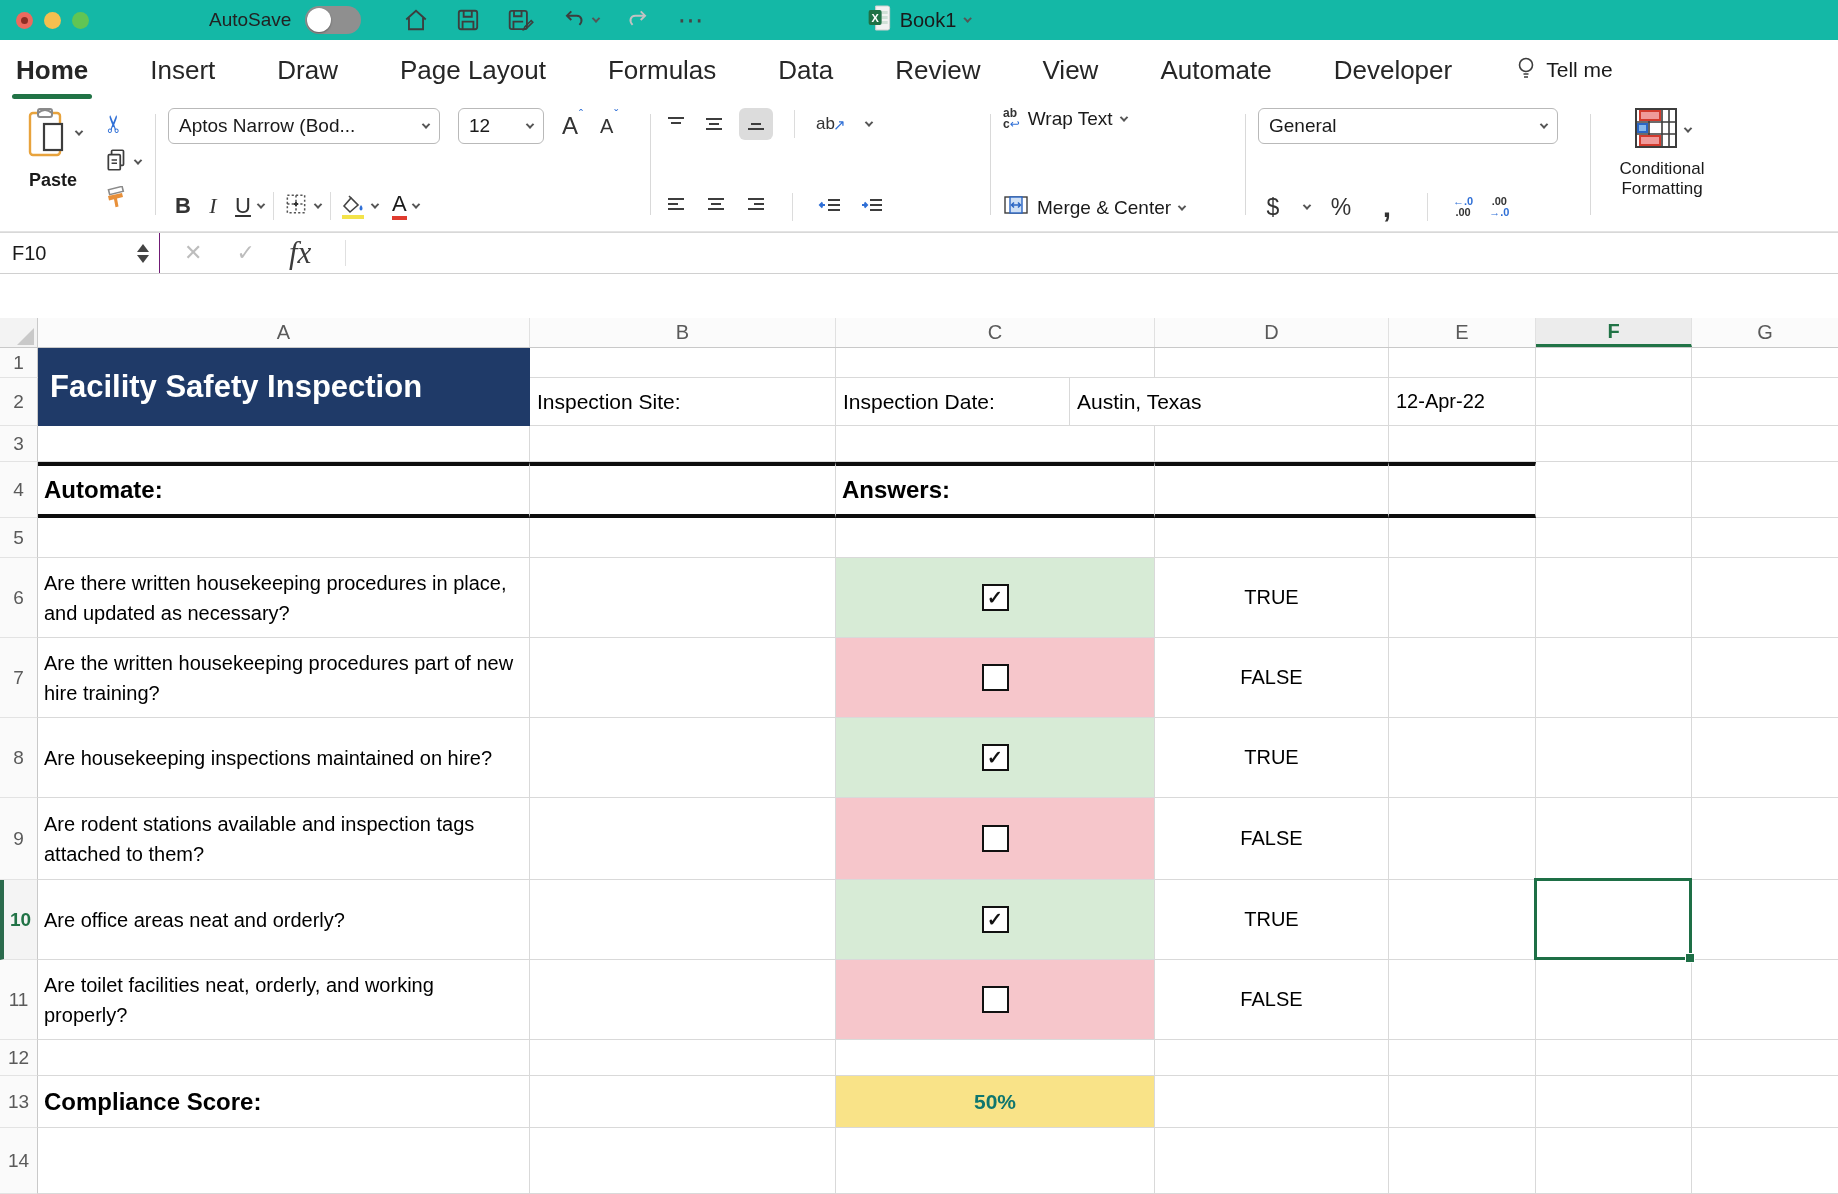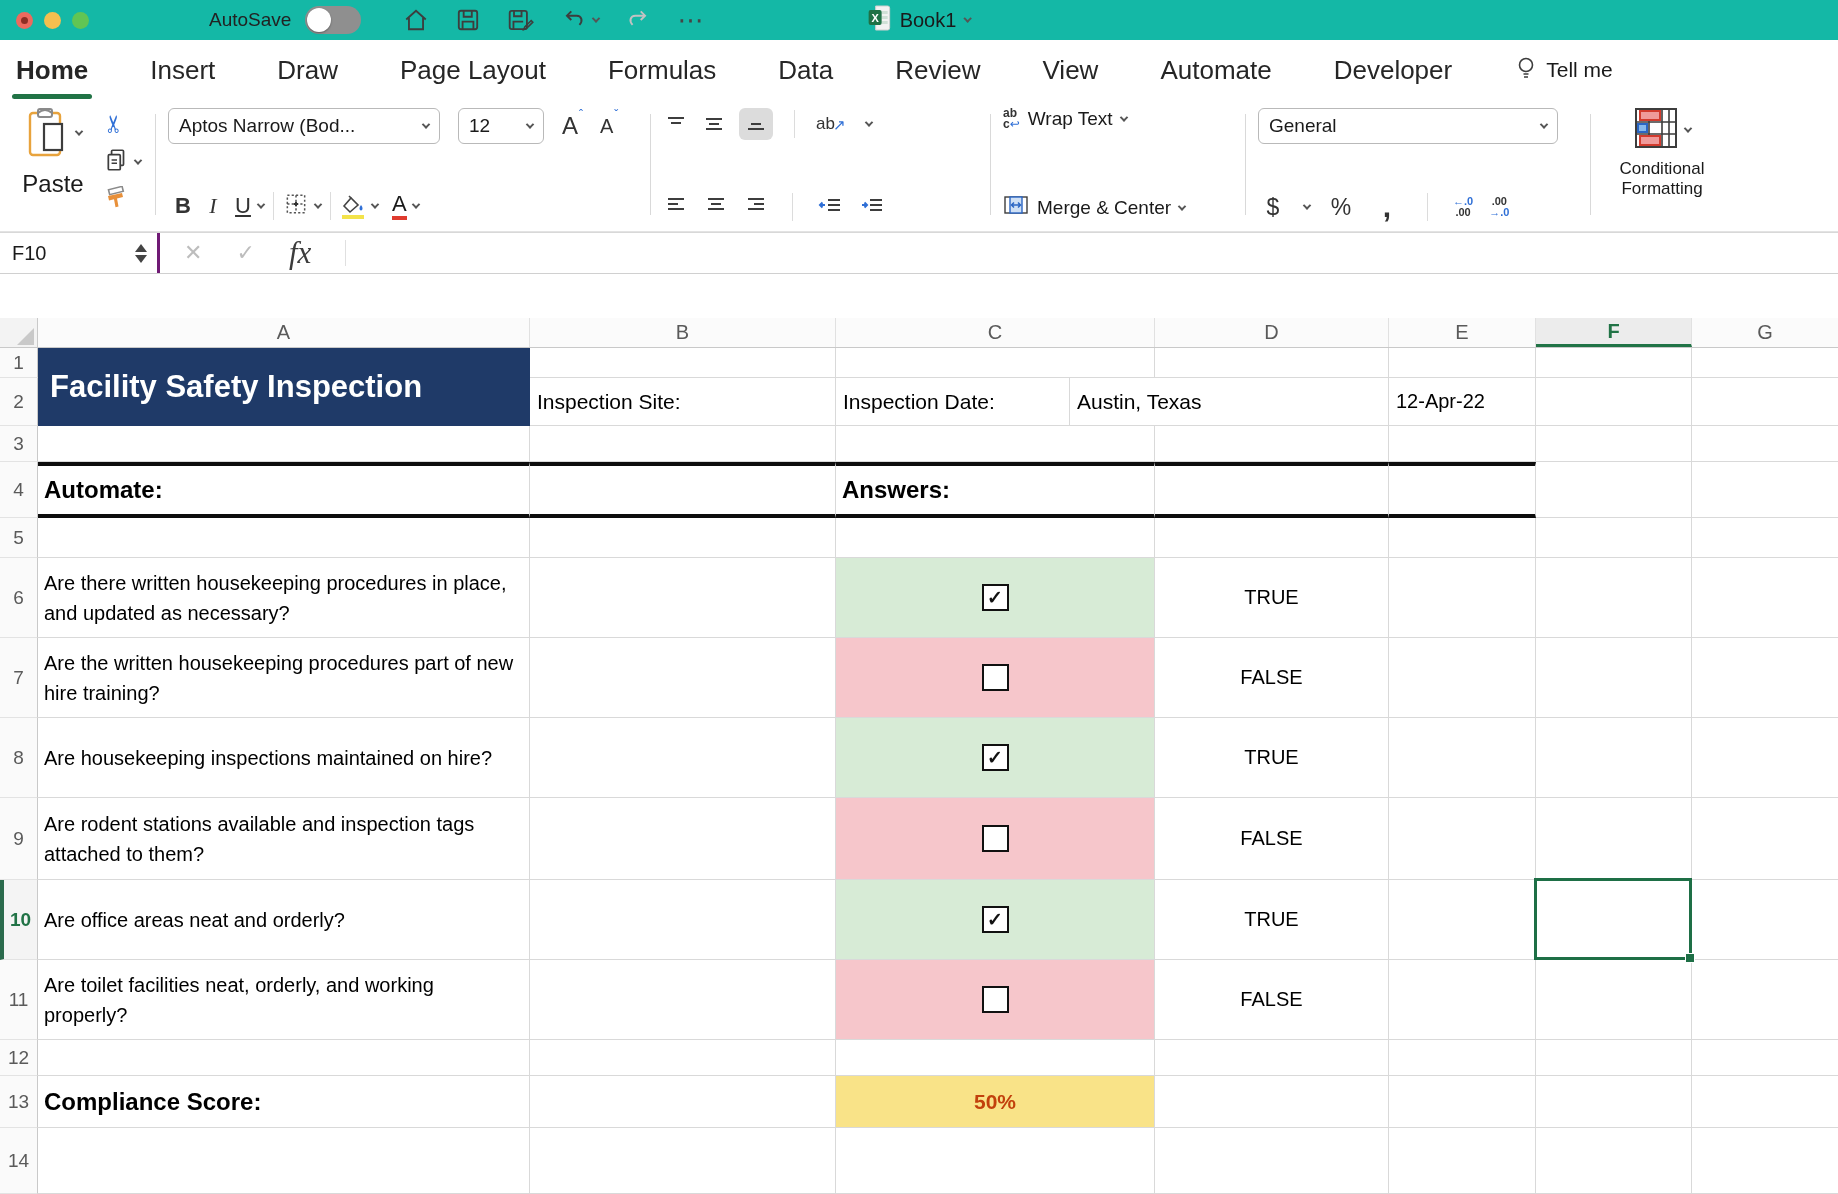--- a/index.html
+++ b/index.html
@@ -34,21 +34,21 @@
   .tab.active::after { content:""; position:absolute; left:-4px; right:-4px; bottom:-13px; height:5px; border-radius:3px; background:var(--accent-green,#217346); }
   .tellme { display:flex; align-items:center; gap:8px; margin-left:31px; font-size:21px; }
 
   
   .ribbon { height:132px; display:flex; align-items:stretch; padding:6px 8px 8px 10px; background:#fff; border-bottom:1px solid #e3e3e3; }
   .vdiv { width:1px; background:#d9d9d9; margin:8px 12px; }
   .rb-col { display:flex; flex-direction:column; justify-content:space-between; padding:2px 0; }
   .rb-row { display:flex; align-items:center; }
   .paste-group { display:flex; flex-direction:column; align-items:center; justify-content:flex-start; width:86px; }
   .paste-ic { display:flex; align-items:flex-start; gap:4px; }
-  .paste-label { font-size:24px; margin-top:4px; }
+  .paste-label { font-size:18px; margin-top:4px;font-weight:bold; }
   .clip-col { display:flex; flex-direction:column; justify-content:space-between; height:112px; padding:4px 2px; margin-left:6px; }
   .mini { display:flex; align-items:center; gap:5px; }
   .selbox { border:1px solid #b9b9b9; border-radius:6px; height:36px; display:flex; align-items:center; justify-content:space-between; padding:0 10px; font-size:19px; background:#fff; }
   .font-name { width:272px; }
   .font-size { width:86px; }
   .fmt-btn { font-size:22px; color:#333; display:inline-flex; align-items:center; justify-content:center; min-width:30px; }
   .bigA { font-size:24px; color:#333; position:relative; }
   .bigA sup { font-size:12px; color:#2f6fd6; position:relative; top:-6px; left:1px; }
   .b { font-weight:800; } .i { font-style:italic; font-family:"Liberation Serif",serif; } .u { text-decoration:underline; }
   .fontcolor { font-size:22px; border-bottom:4px solid #e03b2f; line-height:1; padding-bottom:1px; }
@@ -63,21 +63,21 @@
   .wrapico { display:inline-flex; flex-direction:column; font-size:12px; font-weight:700; line-height:11px; color:#333; align-items:flex-start; }
   .wrapico .ret { color:#2f6fd6; font-weight:400; font-size:12px; }
   .numgrp .selbox { width:300px; }
   .dollar { font-size:23px; } .percent { font-size:23px; } .comma { font-size:30px; font-weight:700; line-height:14px; }
   .decbtn { display:inline-flex; flex-direction:column; font-size:11px; line-height:11px; color:#333; align-items:center; font-weight:600; }
   .cf-group { display:flex; flex-direction:column; align-items:center; justify-content:flex-start; width:118px; text-align:center; }
   .cf-label { font-size:17px; line-height:20px; margin-top:5px; }
 
   
   .formula-row { height:42px; border-top:1px solid #d8d8d8; border-bottom:1px solid #d0d0d0; display:flex; align-items:stretch; background:#fff; }
-  .name-box { width:160px; display:flex; align-items:center; justify-content:space-between; padding:0 10px 0 12px; border-right:3px solid #701a75; font-size:20px; }
+  .name-box { width:160px; display:flex; align-items:center; justify-content:space-between; padding:0 10px 0 12px; border-right:1px solid #701a75; font-size:20px; }
   .stepper { display:flex; flex-direction:column; gap:3px; align-items:center; }
   .stepper i { width:0; height:0; border-left:6px solid transparent; border-right:6px solid transparent; display:block; }
   .stepper .up { border-bottom:8px solid #444; }
   .stepper .dn { border-top:8px solid #444; }
   .fx-zone { display:flex; align-items:center; gap:34px; padding-left:24px; font-size:22px; color:#bdbdbd; }
   .fx { font-family:"Liberation Serif",serif; font-style:italic; color:#3c3c3c; font-size:31px; }
   .fxdiv { width:1px; height:26px; background:#e0e0e0; }
   .formula-input { flex:1; }
   .chrome-gap { height:44px; background:#fff; }
 
@@ -96,21 +96,21 @@
   .cA { width:492px; } .cB { width:306px; } .cC { width:319px; } .cD { width:234px; } .cE { width:147px; } .cF { width:156px; } .cG { width:146px; border-right:none; }
   .label-cell { font-size:21px; padding-left:7px; color:#000; }
   .hdr-cell { font-size:24px; font-weight:700; padding-left:6px; color:#000; }
   .q-text { font-size:20px; line-height:30px; padding:0 10px 0 6px; color:#000; }
   .tf-cell { justify-content:center; font-size:20px; font-weight:500; color:#000; }
   .thick { border-top:4px solid #0d0d0d; border-bottom:4px solid #0d0d0d; }
   .answer-cell { justify-content:center; }
   .q-yes .answer-cell { background:var(--yes-green,#d7ebd6); }
   .q-no  .answer-cell { background:var(--no-pink,#f6c6cb); }
   .checkbox { width:27px; height:27px; background:#fff; border:2.5px solid #111; display:flex; align-items:center; justify-content:center; font-size:19px; font-weight:600; color:#111; }
-  .score-cell { background:var(--score-yellow,#f9e388); justify-content:center; font-size:21px; font-weight:700; color:#c2410c; }
+  .score-cell { background:var(--score-yellow,#f9e388); justify-content:center; font-size:21px; font-weight:700; color:#0f766e; }
   .title-overlay { position:absolute; left:38px; top:0; width:492px; height:78px; background:var(--title-navy,#1f3a68); color:#fff; display:flex; align-items:center; padding-left:12px; font-size:31px; font-weight:700; }
   .sel-overlay { position:absolute; left:1534px; top:530px; width:158px; height:82px; border:3px solid var(--selection-green,#1e6f46); pointer-events:none; }
   .sel-overlay .handle { position:absolute; right:-6px; bottom:-6px; width:10px; height:10px; background:var(--selection-green,#1e6f46); border:1.5px solid #fff; }
 </style>
 </head>
 <body>
 
 <div class="titlebar">
   <div class="traffic">
     <span class="tl red"></span>

